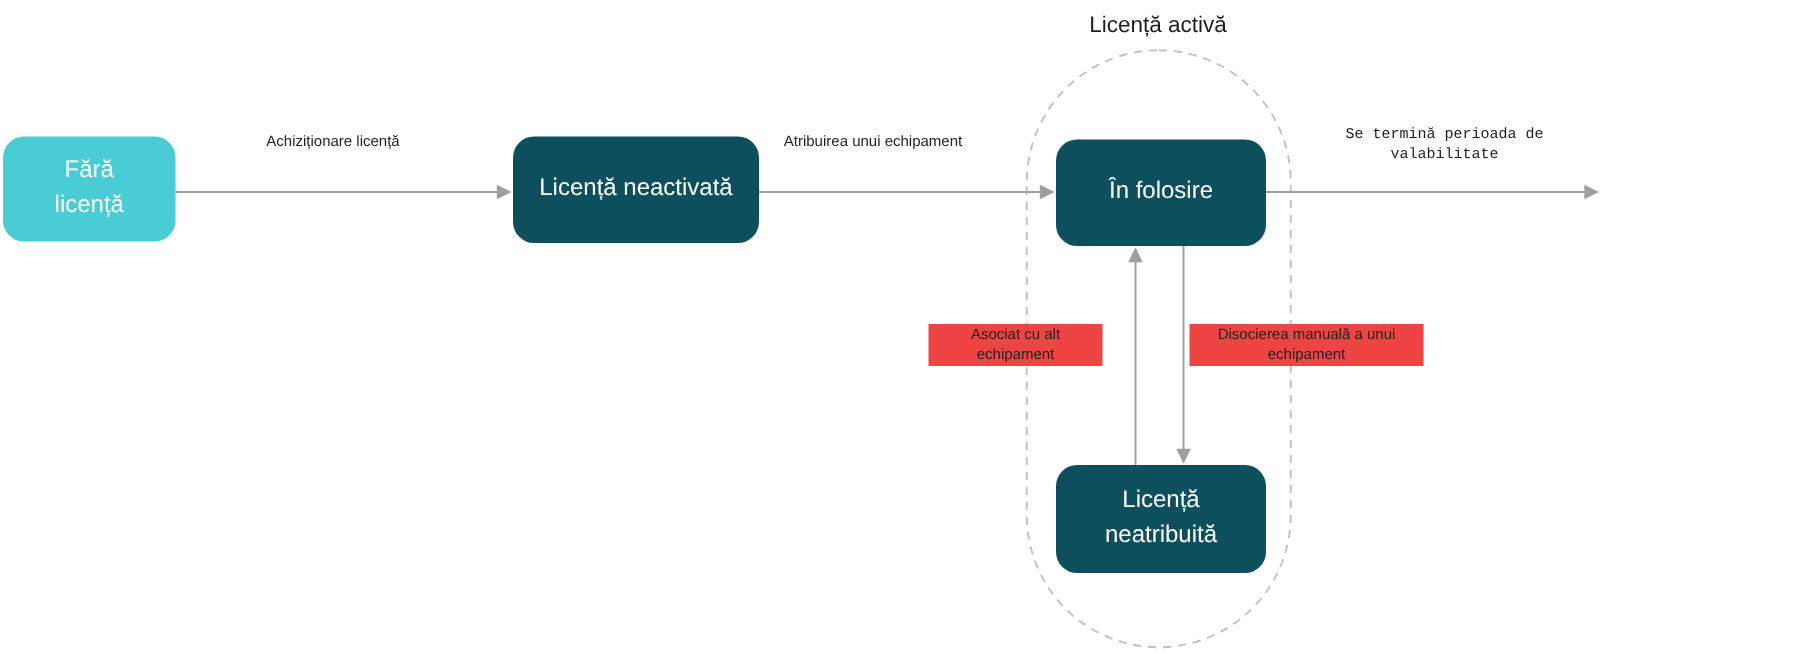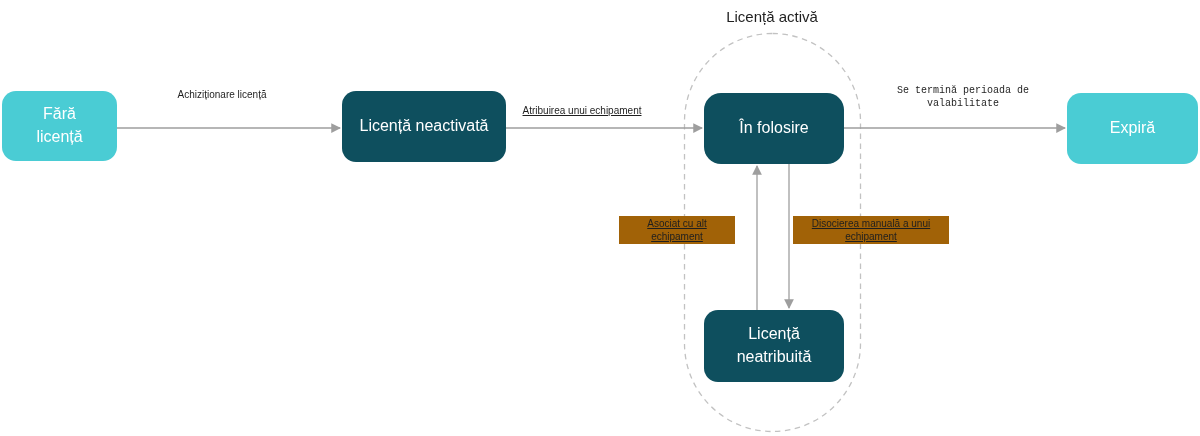--- a/index.html
+++ b/index.html
@@ -39,23 +39,22 @@
   .edge-label {
     position: absolute;
     z-index: 3;
     transform: translateX(-50%);
     text-align: center;
     color: #1f1f1f;
     font-size: 10px;
     line-height: 1.3;
   }
   .edge-label.on-border {
-    background: #a16207;
+    background: #ef4444;
     padding: 1px 3px;
-    text-decoration: underline;
   }
   .group-label {
     position: absolute;
     z-index: 3;
     transform: translateX(-50%);
     text-align: right;
     color: #1f1f1f;
     font-size: 15px;
     line-height: 1.3;
   }
@@ -82,41 +81,38 @@
 
     <line x1="757" y1="310" x2="757" y2="166" stroke="#9e9e9e" stroke-width="1.3" marker-end="url(#arrow)"></line>
 
     <line x1="789" y1="164" x2="789" y2="308" stroke="#9e9e9e" stroke-width="1.3" marker-end="url(#arrow)"></line>
   </svg>
 
   <div class="group-label" style="left:772px; top:7px;">Licență activă</div>
 
   <div class="edge-label" style="left:222px; top:88px; width:120px;">Achiziționare licență</div>
 
-  <div class="edge-label" style="left:582px; top:104px; width:122px;text-decoration:underline;">Atribuirea unui echipament</div>
+  <div class="edge-label" style="left:582px; top:88px; width:122px;">Atribuirea unui echipament</div>
 
   <div class="edge-label" style="left:963px; top:84px; width:162px;font-family:Liberation Mono, monospace;">Se termină perioada de valabilitate</div>
 
   <div class="edge-label on-border" style="left:677px; top:216px; width:110px;">Asociat cu alt echipament</div>
 
   <div class="edge-label on-border" style="left:871px; top:216px; width:150px;">Disocierea manuală a unui echipament</div>
 
   <div class="node light" style="left:2px; top:91px; width:115px; height:70px; padding:0 18px;">
     <span>Fără licență</span>
   </div>
 
   <div class="node dark" style="left:342px; top:91px; width:164px; height:71px; padding:0 10px;">
     <span>Licență neactivată</span>
   </div>
 
-  <div class="node dark" style="left:704px; top:93px; width:140px; height:71px; padding:0 10px;border-radius:17px;">
+  <div class="node dark" style="left:704px; top:93px; width:140px; height:71px; padding:0 10px;">
     <span>În folosire</span>
   </div>
 
   <div class="node dark" style="left:704px; top:310px; width:140px; height:72px; padding:0 24px;">
     <span>Licență neatribuită</span>
   </div>
 
-  <div class="node light" style="left:1067px; top:93px; width:131px; height:71px; padding:0 10px;">
-    <span>Expiră</span>
-  </div>
 
 </div>
 
 </body></html>

